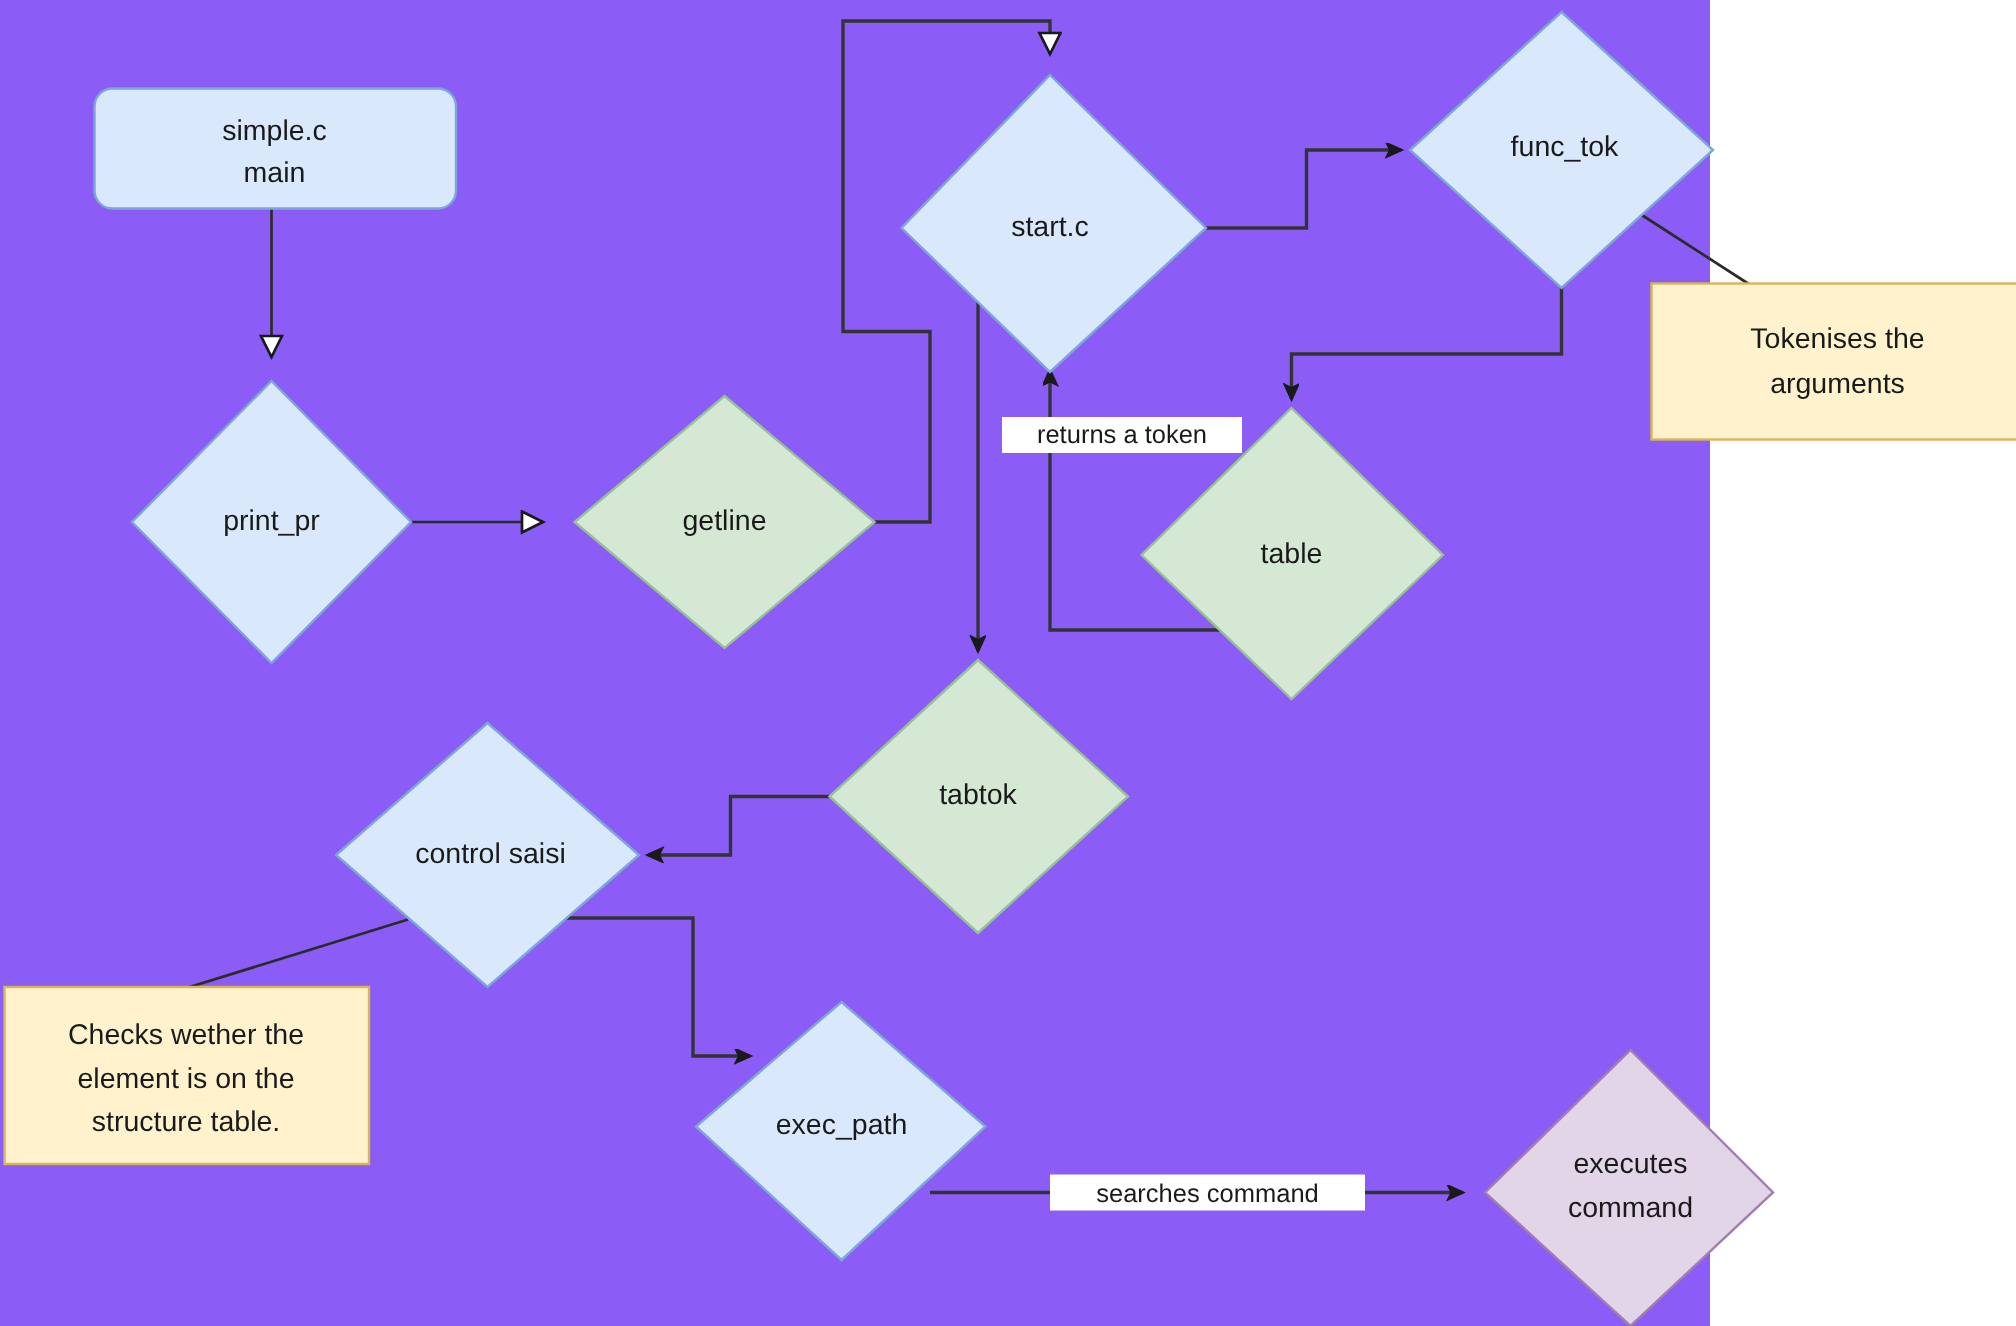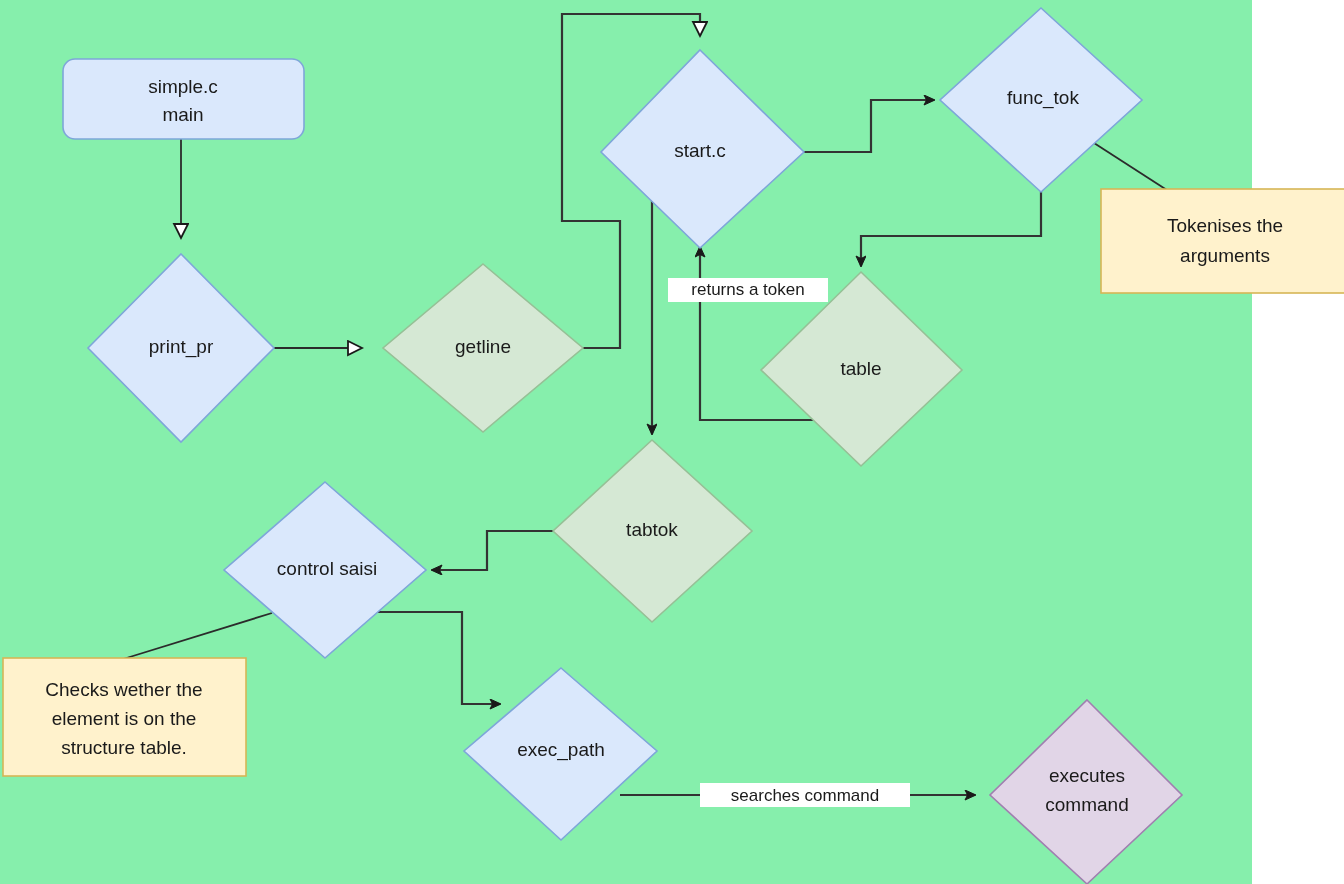--- a/index.html
+++ b/index.html
@@ -8,23 +8,23 @@
     background: #ffffff;
   }
   body {
     width: 1344px;
     height: 884px;
     font-family: "Liberation Sans", sans-serif;
     overflow: hidden;
   }
   #canvas {
     position: relative;
-    width: 1252px;
+    width: 1140px;
     height: 884px;
-    background: #86efac;
+    background: #8b5cf6;
   }
   svg.diagram {
     position: absolute;
     top: 0;
     left: 0;
     width: 1344px;
     height: 884px;
     display: block;
   }
   .node-shape {

